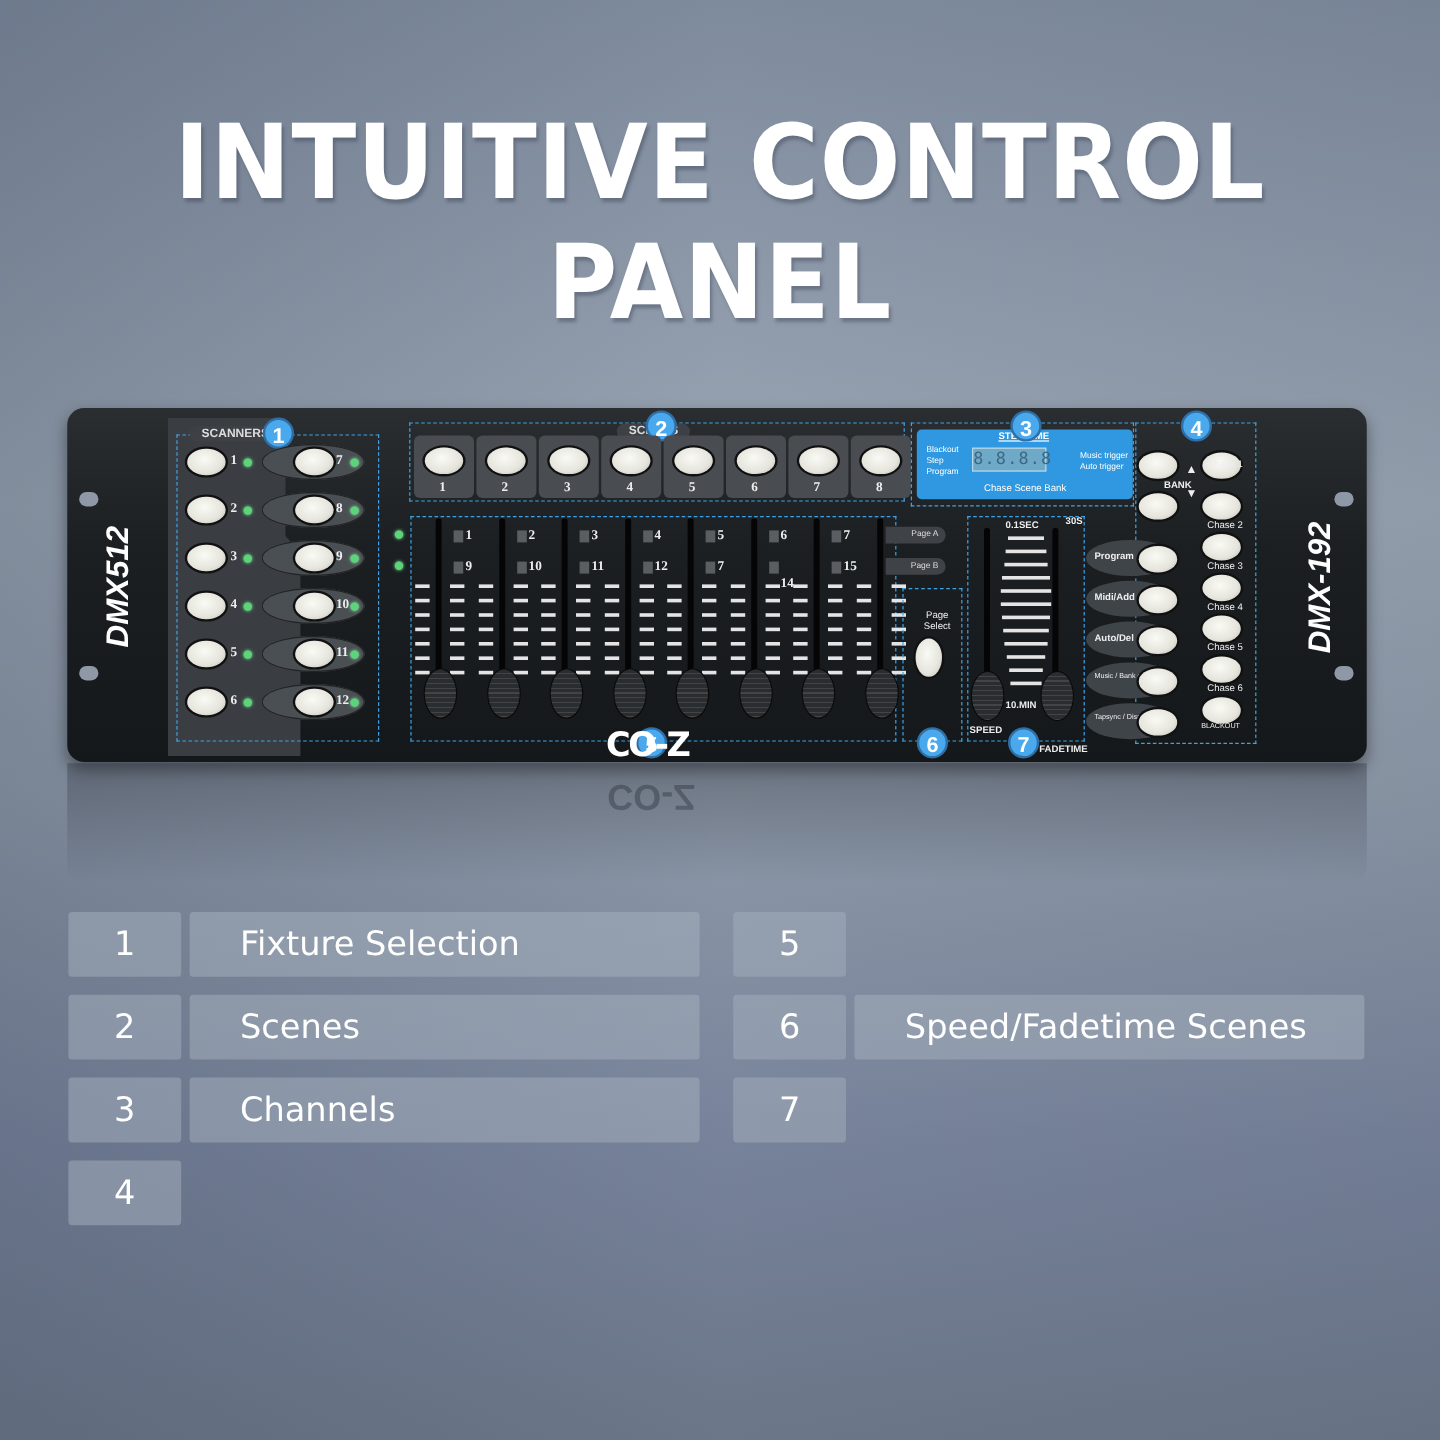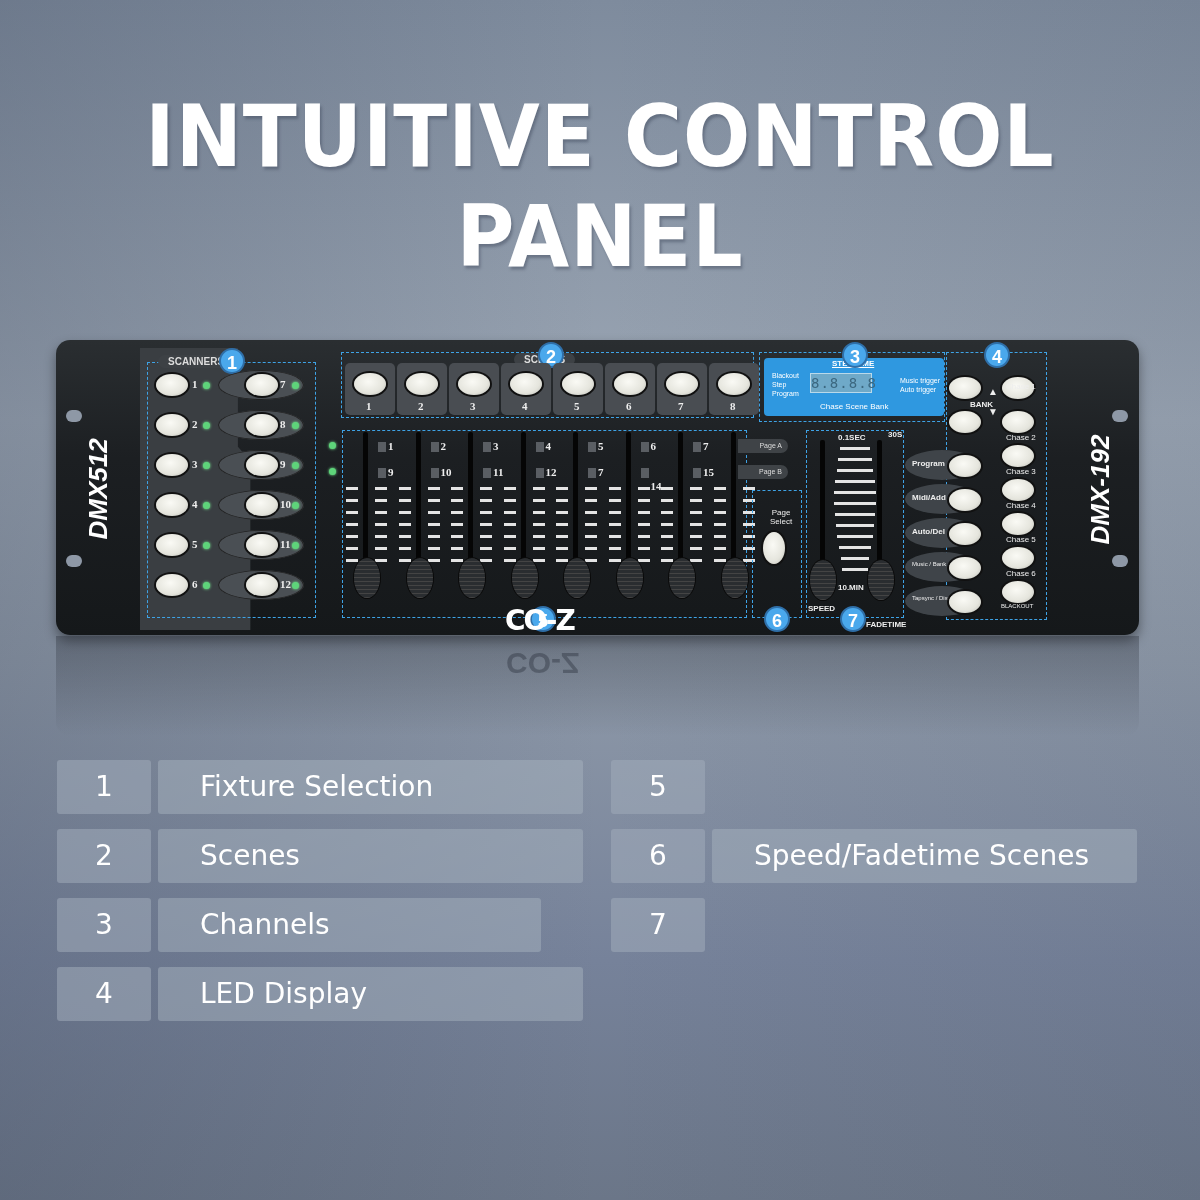--- a/index.html
+++ b/index.html
@@ -397,25 +397,24 @@
     <div class="row" style="left:57px;top:760px;width:526px">
       <div class="rnum" style="left:0">1</div>
       <div class="rtxt" style="left:101px;width:425px">Fixture Selection</div>
     </div>
     <div class="row" style="left:57px;top:829px;width:526px">
       <div class="rnum" style="left:0">2</div>
       <div class="rtxt" style="left:101px;width:425px">Scenes</div>
     </div>
     <div class="row" style="left:57px;top:898px;width:526px">
       <div class="rnum" style="left:0">3</div>
-      <div class="rtxt" style="left:101px;width:383px">Channels</div>
+      <div class="rtxt" style="left:101px;width:425px">Channels</div>
     </div>
     <div class="row" style="left:57px;top:967px;width:526px">
       <div class="rnum" style="left:0">4</div>
-      <div class="rtxt" style="left:101px;width:425px">LED Display</div>
     </div>
     <div class="row" style="left:611px;top:760px;width:526px">
       <div class="rnum" style="left:0">5</div>
     </div>
     <div class="row" style="left:611px;top:829px;width:526px">
       <div class="rnum" style="left:0">6</div>
       <div class="rtxt" style="left:101px;width:425px">Speed/Fadetime Scenes</div>
     </div>
     <div class="row" style="left:611px;top:898px;width:526px">
       <div class="rnum" style="left:0">7</div>

